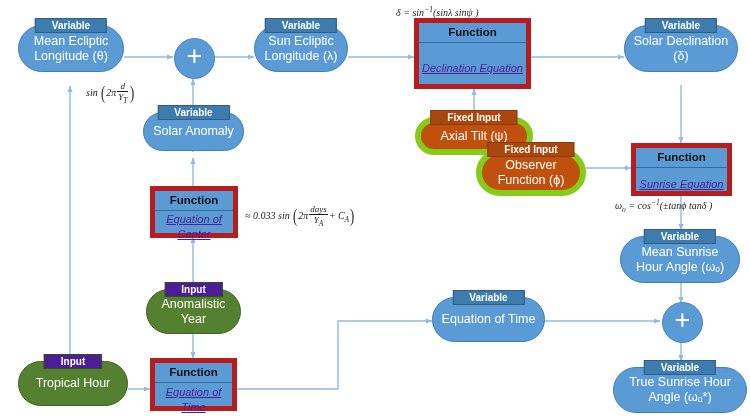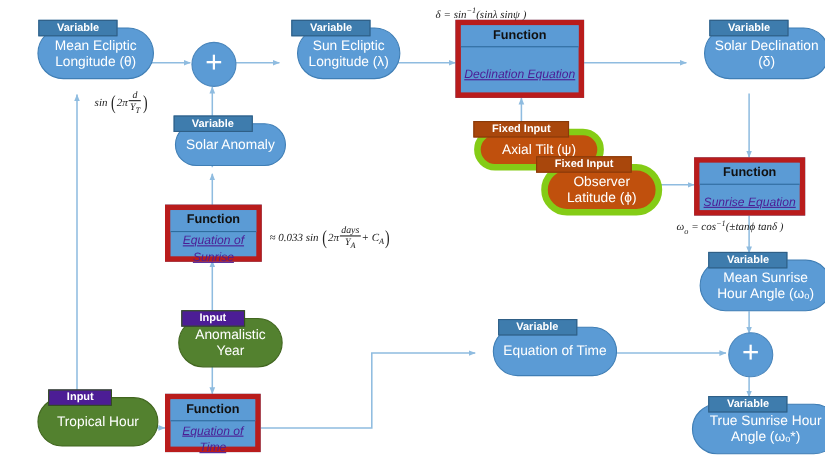--- a/index.html
+++ b/index.html
@@ -37,21 +37,21 @@
     box-sizing:border-box;
     height:15px;
   }
   .tab.blue{background:#3E7CAD;border:1px solid #2F5F86;}
   .tab.green{background:#4c1d95;border:1px solid #32501B;}
   .tab.orange{background:#A9470C;border:1px solid #8A3A09;} 
 
   
   .pill{
     position:absolute;
-    left:16px;top:7px;
+    left:0;top:7px;
     width:100%;
     box-sizing:border-box;
     border-radius:999px;
     display:flex;align-items:center;justify-content:center;
     text-align:center;
     color:#ffffff;
     font-size:12.5px;
     line-height:15px;
     z-index:2;
     padding:2px 6px;
@@ -227,39 +227,39 @@
     <div class="pill orange" style="height:38px;">Axial Tilt (ψ)</div>
     <div class="tab orange">Fixed Input</div>
   </div>
 
   <div class="node" style="left:143px;top:105px;width:101px;height:46px;">
     <div class="pill blue" style="height:39px;">Solar Anomaly</div>
     <div class="tab blue">Variable</div>
   </div>
 
   <div class="node" style="left:476px;top:142px;width:110px;height:54px;">
-    <div class="pill orange" style="height:47px;">Observer Latitude (ϕ)</div>
+    <div class="pill orange" style="height:47px;">Observer Function (ϕ)</div>
     <div class="tab orange">Fixed Input</div>
   </div>
 
   <div class="node" style="left:631px;top:143px;width:101px;height:53px;">
     <div class="fnbox" style="height:53px;">
       <div class="fnhead">Function</div>
       <div class="fnbody" style="height:33px;">Sunrise Equation</div>
     </div>
   </div>
 
   <div class="math" style="left:615px;top:199px;">
     ω<sub class="sb">o</sub> = <span class="up">cos</span><sup class="ex">−1</sup>(±<span class="up">tan</span>ϕ <span class="up">tan</span>δ )
   </div>
 
   <div class="node" style="left:150px;top:186px;width:88px;height:52px;">
     <div class="fnbox" style="height:52px;">
       <div class="fnhead">Function</div>
-      <div class="fnbody" style="height:32px;">Equation of Sunrise</div>
+      <div class="fnbody" style="height:32px;">Equation of Center</div>
     </div>
   </div>
 
   <div class="math" style="left:245px;top:205px;">
     ≈ 0.033 sin <span class="paren">(</span>2π<span class="frac"><span class="num">days</span><span class="den">Y<sub class="sb">A</sub></span></span>+ <span class="up">C</span><sub class="sb">A</sub><span class="paren">)</span>
   </div>
 
   <div class="node" style="left:620px;top:229px;width:120px;height:54px;">
     <div class="pill blue" style="height:47px;">Mean Sunrise Hour Angle (ωₒ)</div>
     <div class="tab blue">Variable</div>

